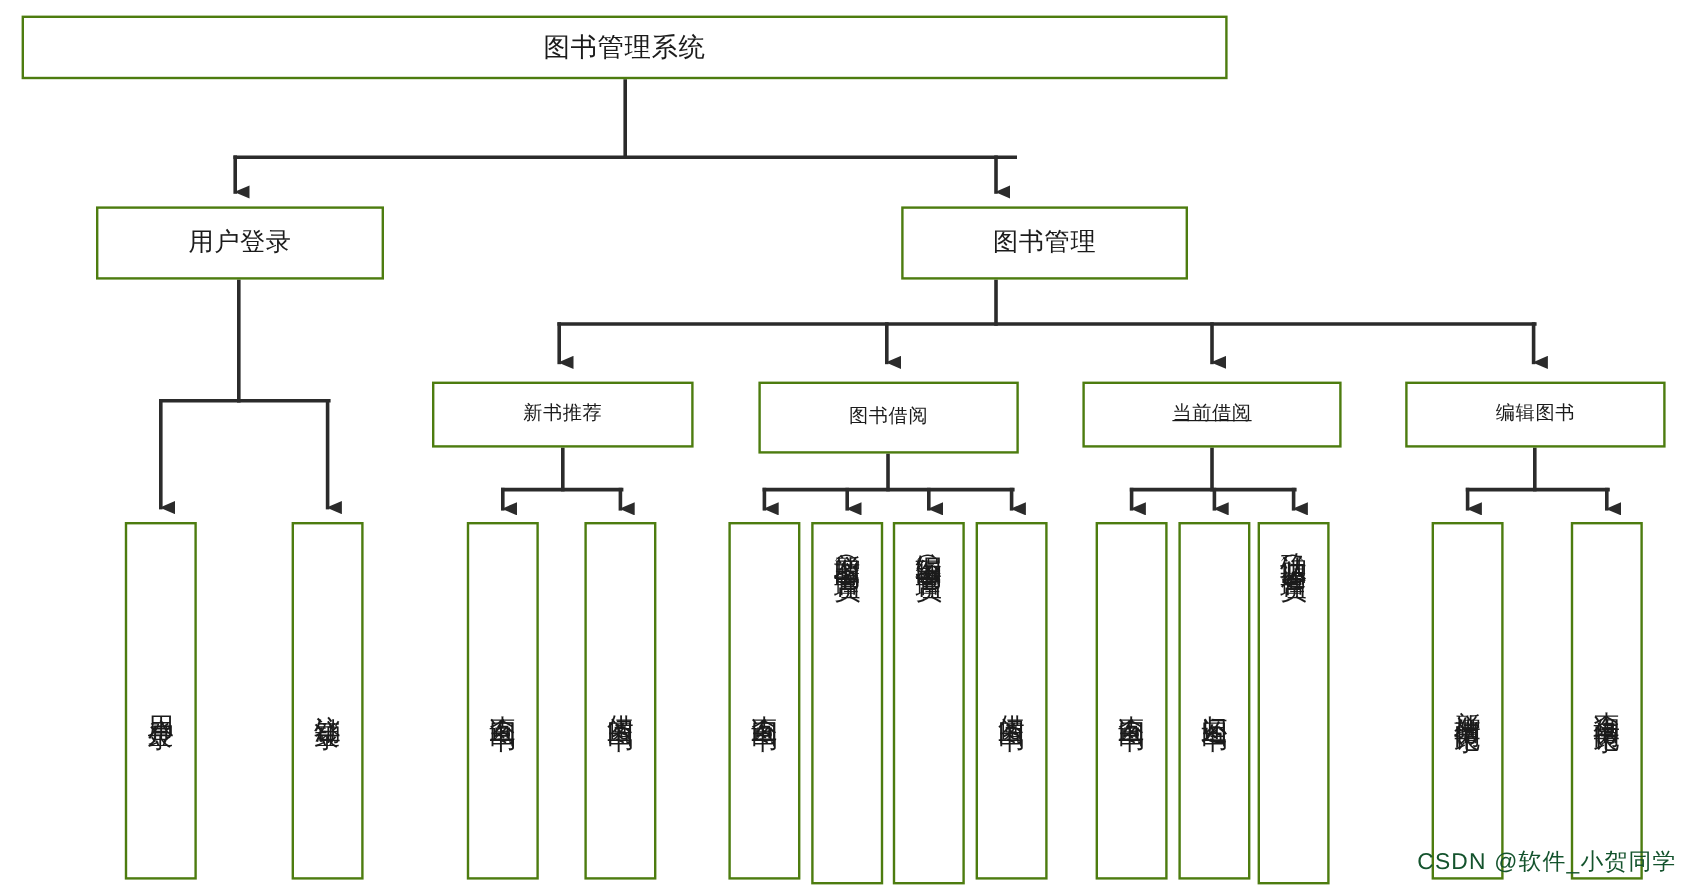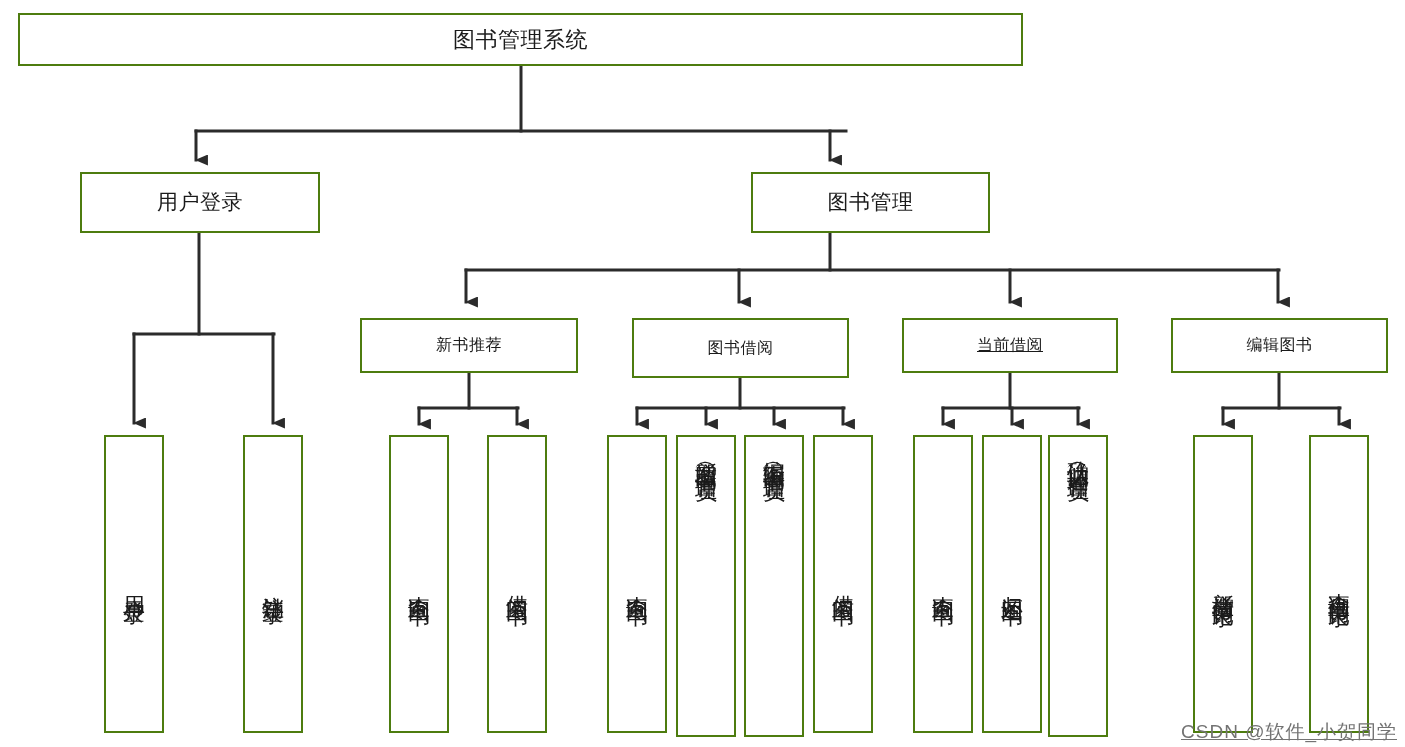--- a/index.html
+++ b/index.html
@@ -56,26 +56,25 @@
     letter-spacing: 3px;
     white-space: nowrap;
   }
   .node.leaf.centered {
     align-items: center;
     padding-top: 0;
   }
   #watermark {
     position: absolute;
     right: 8px;
-    bottom: 2px;
+    bottom: 16px;
     font-size: 19px;
-    color: #737373;
+    color: #14532d;
     letter-spacing: 1px;
     white-space: nowrap;
-    text-decoration: underline;
   }
 </style>
 </head>
 <body>
 
 <div id="canvas">
 
   <svg id="edges" viewBox="0 0 1405 747" xmlns="http://www.w3.org/2000/svg">
     <defs>
       <marker id="arrow" viewBox="0 0 12 14" refX="6" refY="13" markerWidth="11" markerHeight="13" orient="auto-start-reverse" markerUnits="userSpaceOnUse">

